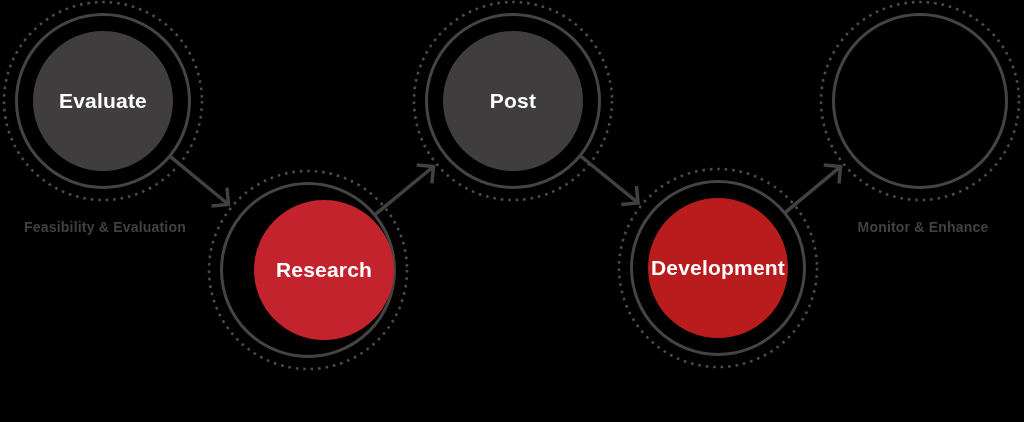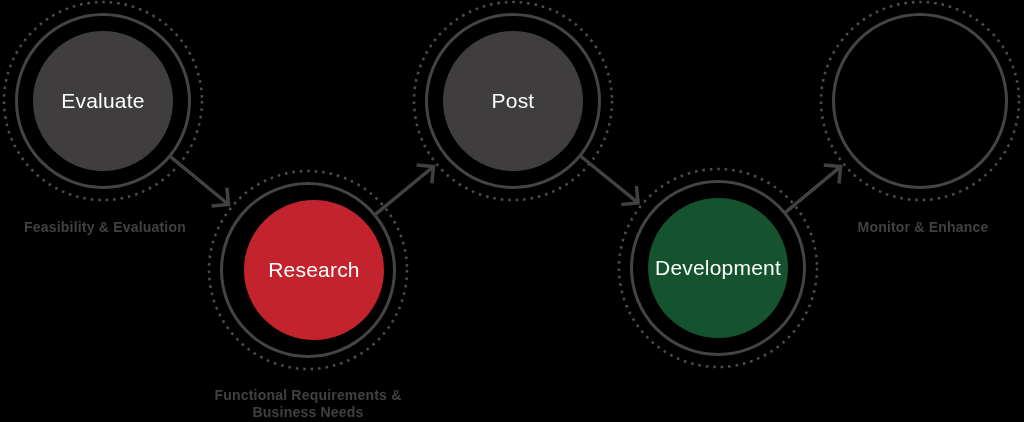--- a/index.html
+++ b/index.html
@@ -29,21 +29,21 @@
     stroke-linejoin:miter;
   }
   .node{
     position:absolute;
     width:140px;height:140px;
     border-radius:50%;
     display:flex;align-items:center;justify-content:center;
   }
   .node-label{
     color:var(--c-node_text,#fff);
-    font-size:21px;font-weight:400;letter-spacing:.2px;
+    font-size:21px;font-weight:700;letter-spacing:.2px;
     white-space:nowrap;
   }
   .sublabel{
     position:absolute;
     text-align:center;
     font-size:14px;font-weight:700;
     line-height:1.2;letter-spacing:.2px;
     color:var(--c-sublabel_text,#434041);
   }
 </style>
@@ -71,27 +71,26 @@
 
     <path class="arrow" d="M170.1 156.3 L228.5 204.5 M211.6 206.1 L228.5 204.5 L226.9 187.6"></path>
     <path class="arrow" d="M375.1 214.7 L433.5 166.5 M431.9 183.4 L433.5 166.5 L416.6 164.9"></path>
     <path class="arrow" d="M580.5 156 L638.1 202.9 M621.2 204.6 L638.1 202.9 L636.4 186"></path>
     <path class="arrow" d="M785.1 212.6 L840.6 166.6 M839 183.5 L840.6 166.6 L823.7 165"></path>
   </svg>
 
   <div class="node" style="left: 33px; top: 31px; background: rgb(63, 61, 62);">
     <span class="node-label">Evaluate</span>
   </div>
-  <div class="node" style="left: 244px; top: 200px; background: rgb(194, 35, 45);">
+  <div class="node" style="left: 254px; top: 200px; background: rgb(194, 35, 45);">
     <span class="node-label">Research</span>
   </div>
   <div class="node" style="left: 443px; top: 31px; background: rgb(63, 61, 62);">
     <span class="node-label">Post</span>
   </div>
-  <div class="node" style="left: 648px; top: 198px; background: #14532d; text-align: center;">
+  <div class="node" style="left: 648px; top: 198px; background: #b91c1c; text-align: center;">
     <span class="node-label">Development</span>
   </div>
 
   <div class="sublabel" style="left:-5px;top:219px;width:220px">Feasibility &amp; Evaluation</div>
-  <div class="sublabel" style="left:208px;top:387px;width:200px">Functional Requirements &amp; Business Needs</div>
   <div class="sublabel" style="left:813px;top:219px;width:220px">Monitor &amp; Enhance</div>
 
 </div>
 
 </body></html>

